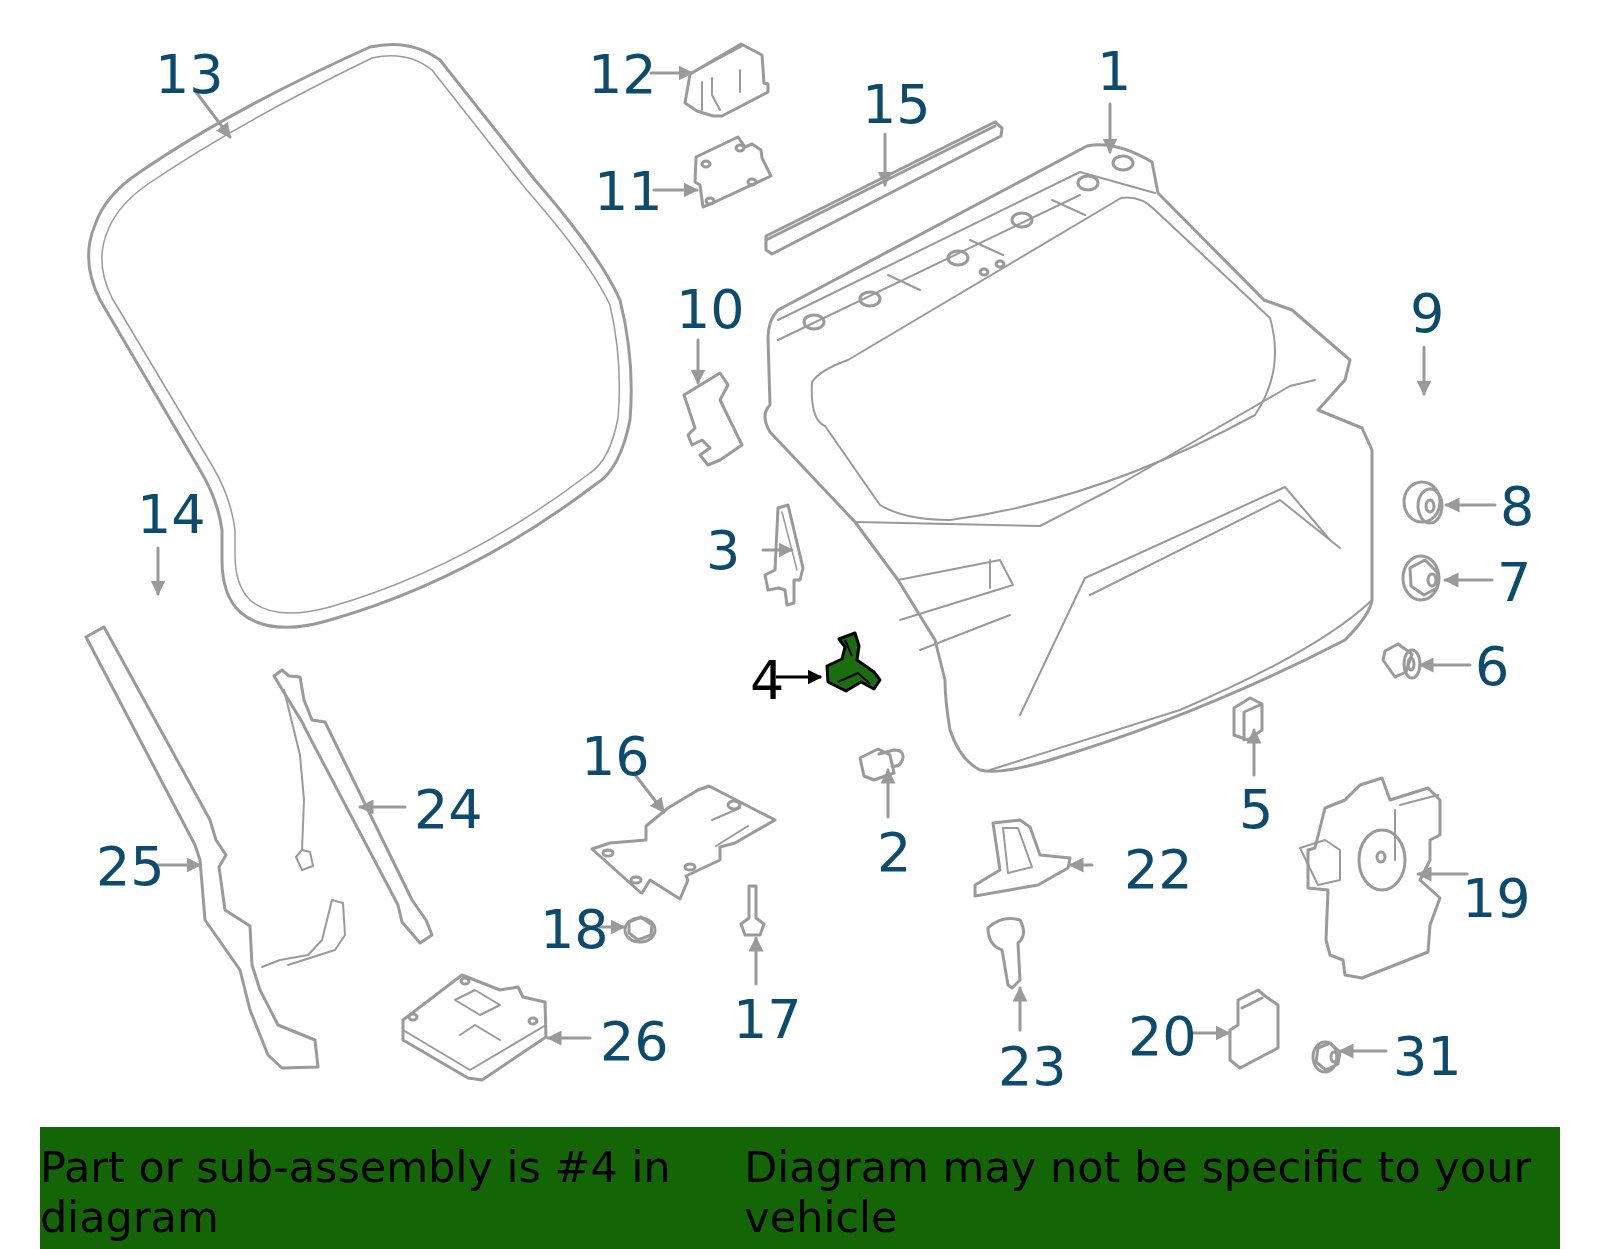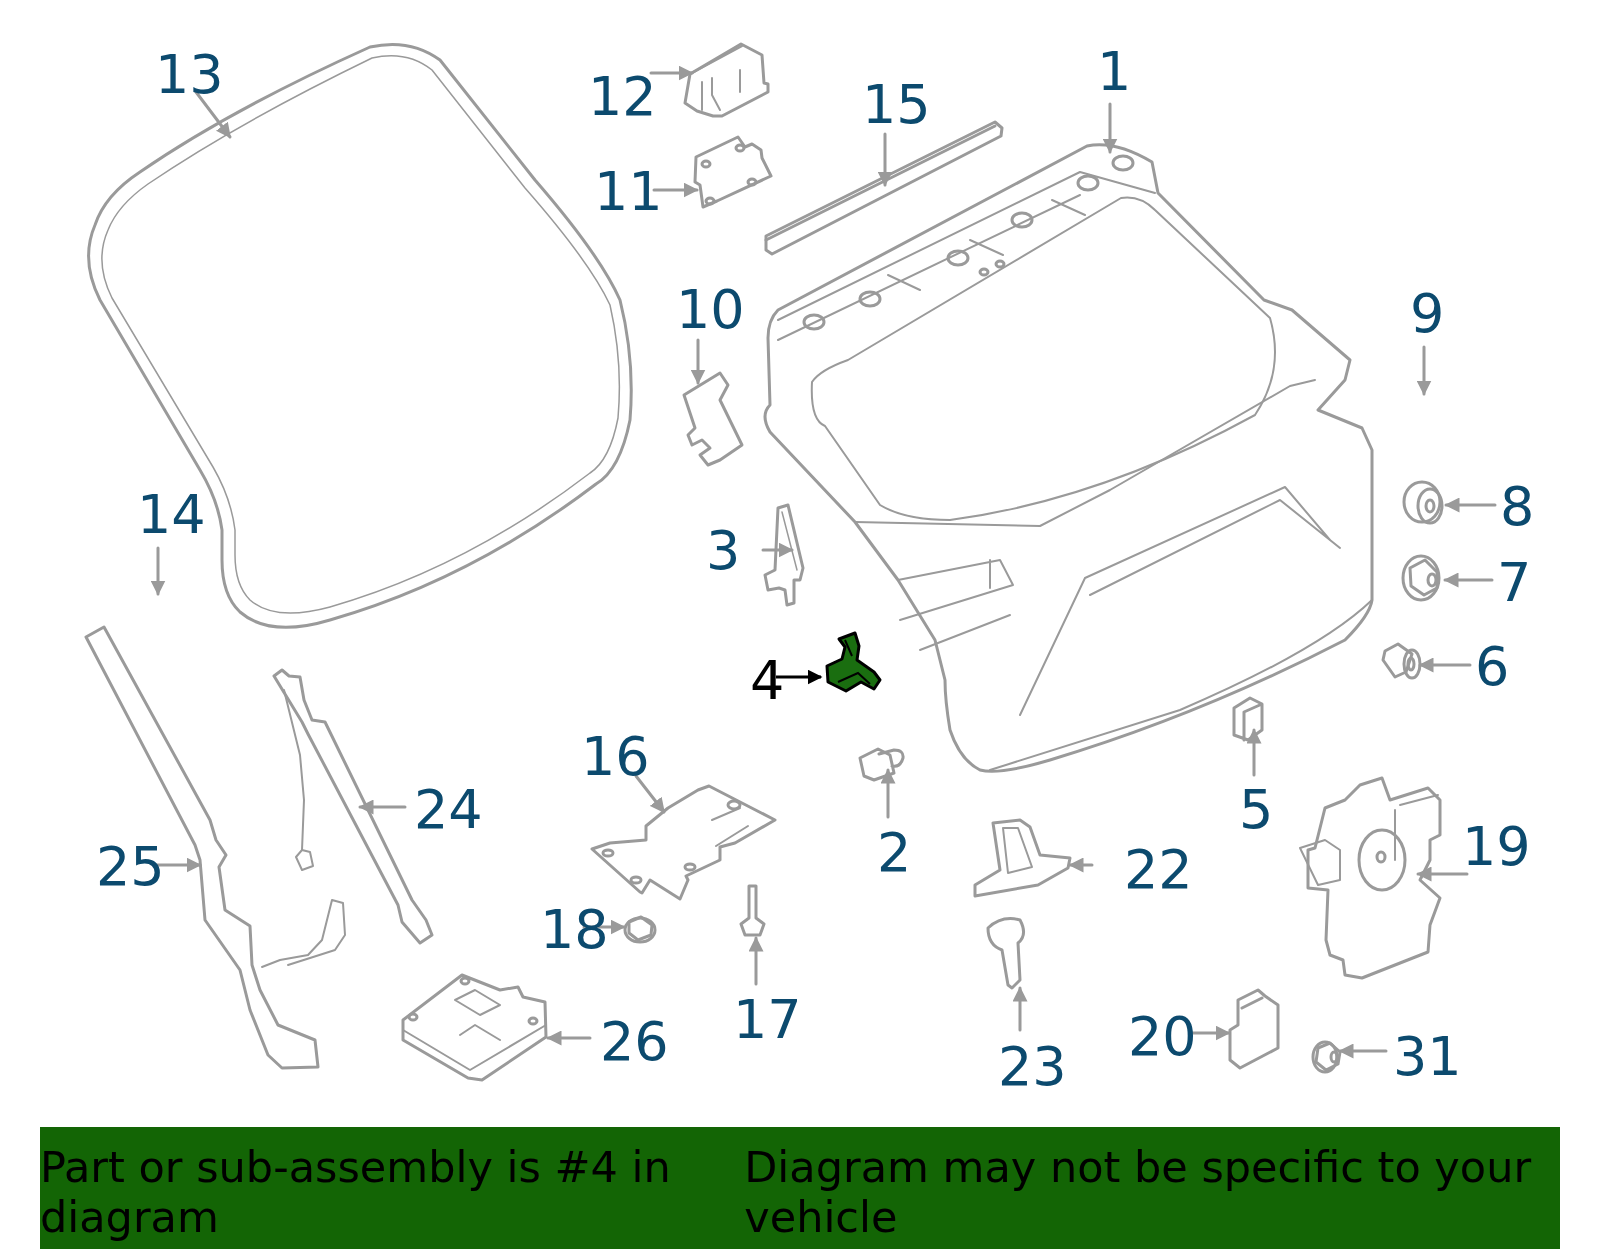--- a/index.html
+++ b/index.html
@@ -208,28 +208,28 @@
 <div class="callout" style="left:877px; top:826px;">2</div>
 <div class="callout" style="left:706px; top:524px;">3</div>
 <div class="callout highlight" style="left:750px; top:654px;">4</div>
 <div class="callout" style="left:1239px; top:783px;">5</div>
 <div class="callout" style="left:1475px; top:640px;">6</div>
 <div class="callout" style="left:1497px; top:556px;">7</div>
 <div class="callout" style="left:1500px; top:480px;">8</div>
 <div class="callout" style="left:1410px; top:287px;">9</div>
 <div class="callout" style="left:676px; top:283px;">10</div>
 <div class="callout" style="left:594px; top:165px;">11</div>
-<div class="callout" style="left:588px; top:48px;margin-top:22px;">12</div>
+<div class="callout" style="left:588px; top:48px;">12</div>
 <div class="callout" style="left:155px; top:48px;">13</div>
 <div class="callout" style="left:137px; top:488px;">14</div>
 <div class="callout" style="left:862px; top:78px;">15</div>
 <div class="callout" style="left:581px; top:730px;text-align:center;">16</div>
 <div class="callout" style="left:733px; top:993px;">17</div>
 <div class="callout" style="left:522px; top:903px;margin-left:18px;">18</div>
-<div class="callout" style="left:1462px; top:820px;">19</div>
+<div class="callout" style="left:1462px; top:872px;">19</div>
 <div class="callout" style="left:1128px; top:1010px;">20</div>
 <div class="callout" style="left:1393px; top:1030px;">31</div>
 <div class="callout" style="left:1124px; top:843px;">22</div>
 <div class="callout" style="left:998px; top:1040px;">23</div>
 <div class="callout" style="left:414px; top:783px;">24</div>
 <div class="callout" style="left:96px; top:840px;">25</div>
 <div class="callout" style="left:600px; top:1015px;">26</div>
 
 <div id="banner">
   <div class="line">Part or sub-assembly is #4 in diagram</div>

